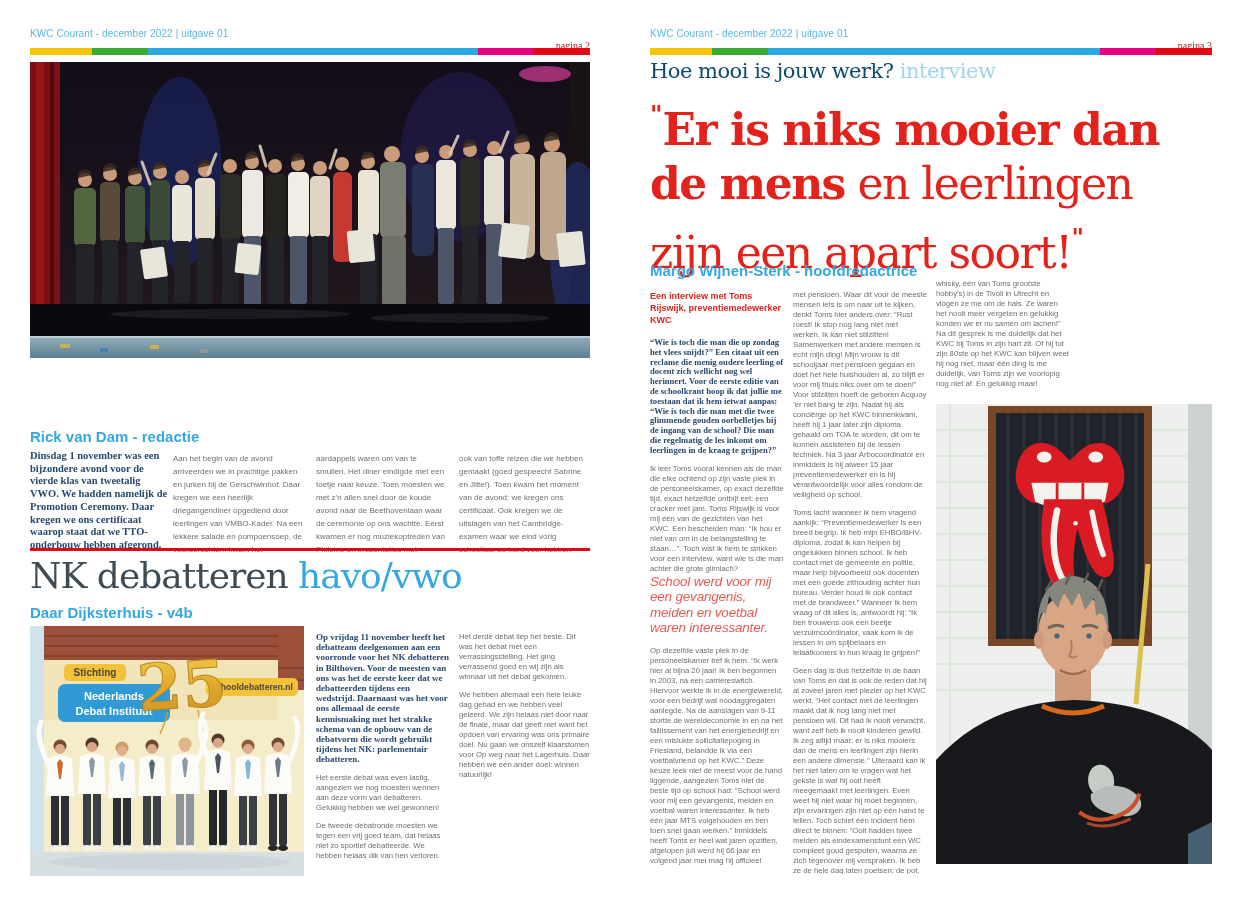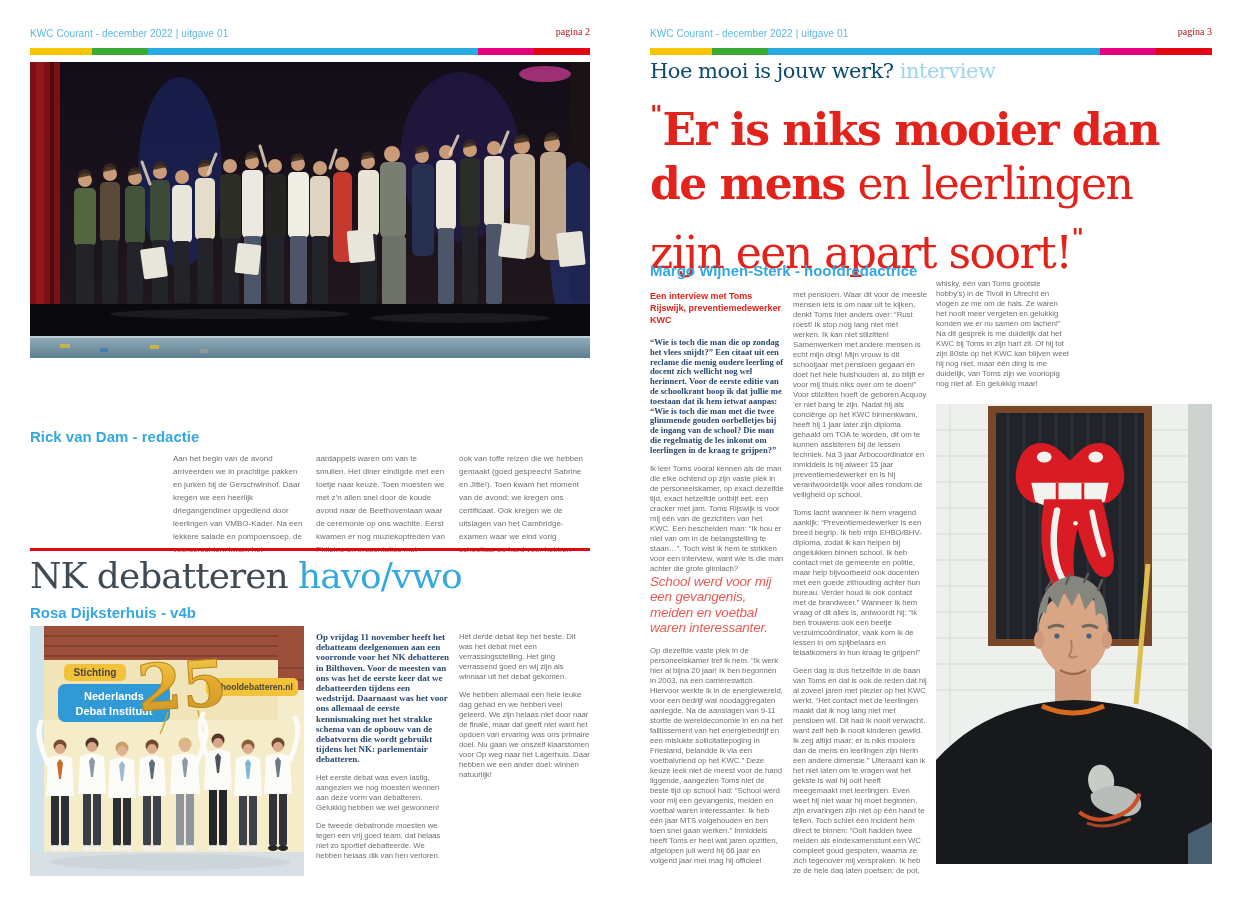--- a/index.html
+++ b/index.html
@@ -2,21 +2,21 @@
 <html><head>
 <meta charset="utf-8">
 <style>
   html,body{margin:0;padding:0;background:#ffffff;}
   body{width:1242px;height:900px;position:relative;overflow:hidden;
        font-family:"Liberation Sans",sans-serif;-webkit-font-smoothing:antialiased;}
   .page{position:absolute;top:24px;width:562px;height:856px;}
   #pageL{left:30px;width:560px;}
   #pageR{left:650px;}
   .hdr-left{position:absolute;top:4px;left:0;font-size:10px;color:#5bb8e4;letter-spacing:.1px;}
-  .hdr-right{position:absolute;top:2px;right:0;font-family:"Liberation Serif",serif;font-size:10px;color:#b5121b;}
+  .hdr-right{position:absolute;top:16px;right:0;font-family:"Liberation Serif",serif;font-size:10px;color:#b5121b;}
   .bar{position:absolute;top:24px;left:0;right:0;height:7px;display:flex;}
   .bar i{display:block;height:100%;}
   .bar .b1{width:11%;background:#f6c500;}
   .bar .b2{width:10%;background:#3aaa35;}
   .bar .b3{width:59%;background:#29abe2;}
   .bar .b4{width:10%;background:#e6007e;}
   .bar .b5{width:10%;background:#e30613;}
   .photo{position:absolute;overflow:hidden;}
   .photo svg{display:block;}
   
@@ -194,34 +194,37 @@
           <rect x="30" y="282" width="10" height="4" fill="#d8b93a"></rect>
           <rect x="70" y="286" width="8" height="4" fill="#3a7fb5"></rect>
           <rect x="120" y="283" width="9" height="4" fill="#d8b93a"></rect>
           <rect x="170" y="287" width="8" height="4" fill="#9a9a9a"></rect>
         </g>
     </svg>
   </div>
 
   <div class="byline" style="top:404px;">Rick van Dam - redactie</div>
 
+  <div class="col" style="top:426px;left:0;width:140px;height:104px;">
+    <p class="intro-cert">Dinsdag 1 november was een bijzondere avond voor de vierde klas van tweetalig VWO. We hadden namelijk de Promotion Ceremony. Daar kregen we ons certificaat waarop staat dat we TTO-onderbouw hebben afgerond.</p>
+  </div>
   <div class="col" style="top:428px;left:143px;width:131px;height:100px;">
     <p class="body-cert">Aan het begin van de avond arriveerden we in prachtige pakken en jurken bij de Gerschwinhof. Daar kregen we een heerlijk driegangendiner opgediend door leerlingen van VMBO-Kader. Na een lekkere salade en pompoensoep, de voorgerechten, kwam het hoofdgerecht. Het gehaktbrood en vooral de geroosterde</p>
   </div>
   <div class="col" style="top:428px;left:286px;width:131px;height:100px;">
     <p class="body-cert">aardappels waren om van te smullen. Het diner eindigde met een toetje naar keuze. Toen moesten we met z’n allen snel door de koude avond naar de Beethovenlaan waar de ceremonie op ons wachtte. Eerst kwamen er nog muziekoptreden van Phileine en presentaties met gênante foto’s van toen we nog in de eerste zaten, maar</p>
   </div>
   <div class="col" style="top:428px;left:429px;width:131px;height:100px;">
     <p class="body-cert">ook van toffe reizen die we hebben gemaakt (goed gespeecht Sabrine en Jitte!). Toen kwam het moment van de avond: we kregen ons certificaat. Ook kregen we de uitslagen van het Cambridge-examen waar we eind vorig schooljaar zo hard voor hebben gewerkt. Het was een zeer geslaagde avond!</p>
   </div>
 
   <div class="rule"></div>
 
   <h2 class="h-nk"><span>NK debatteren</span><span class="blue"> havo/vwo</span></h2>
-  <div class="byline" style="top:580px;">Rosa Dijksterhuis - v4b</div>
+  <div class="byline" style="top:580px;">Daar Dijksterhuis - v4b</div>
 
   <div class="photo" style="top:602px;left:0;width:274px;height:250px;">
     <svg width="274" height="250" viewBox="0 0 274 250">
       <defs>
         <linearGradient id="gold" x1="0" y1="0" x2="0" y2="1">
           <stop offset="0" stop-color="#f4cf52"></stop>
             <stop offset=".5" stop-color="#e2a92c"></stop>
             <stop offset="1" stop-color="#c9922a"></stop>
         </linearGradient>
       </defs>

